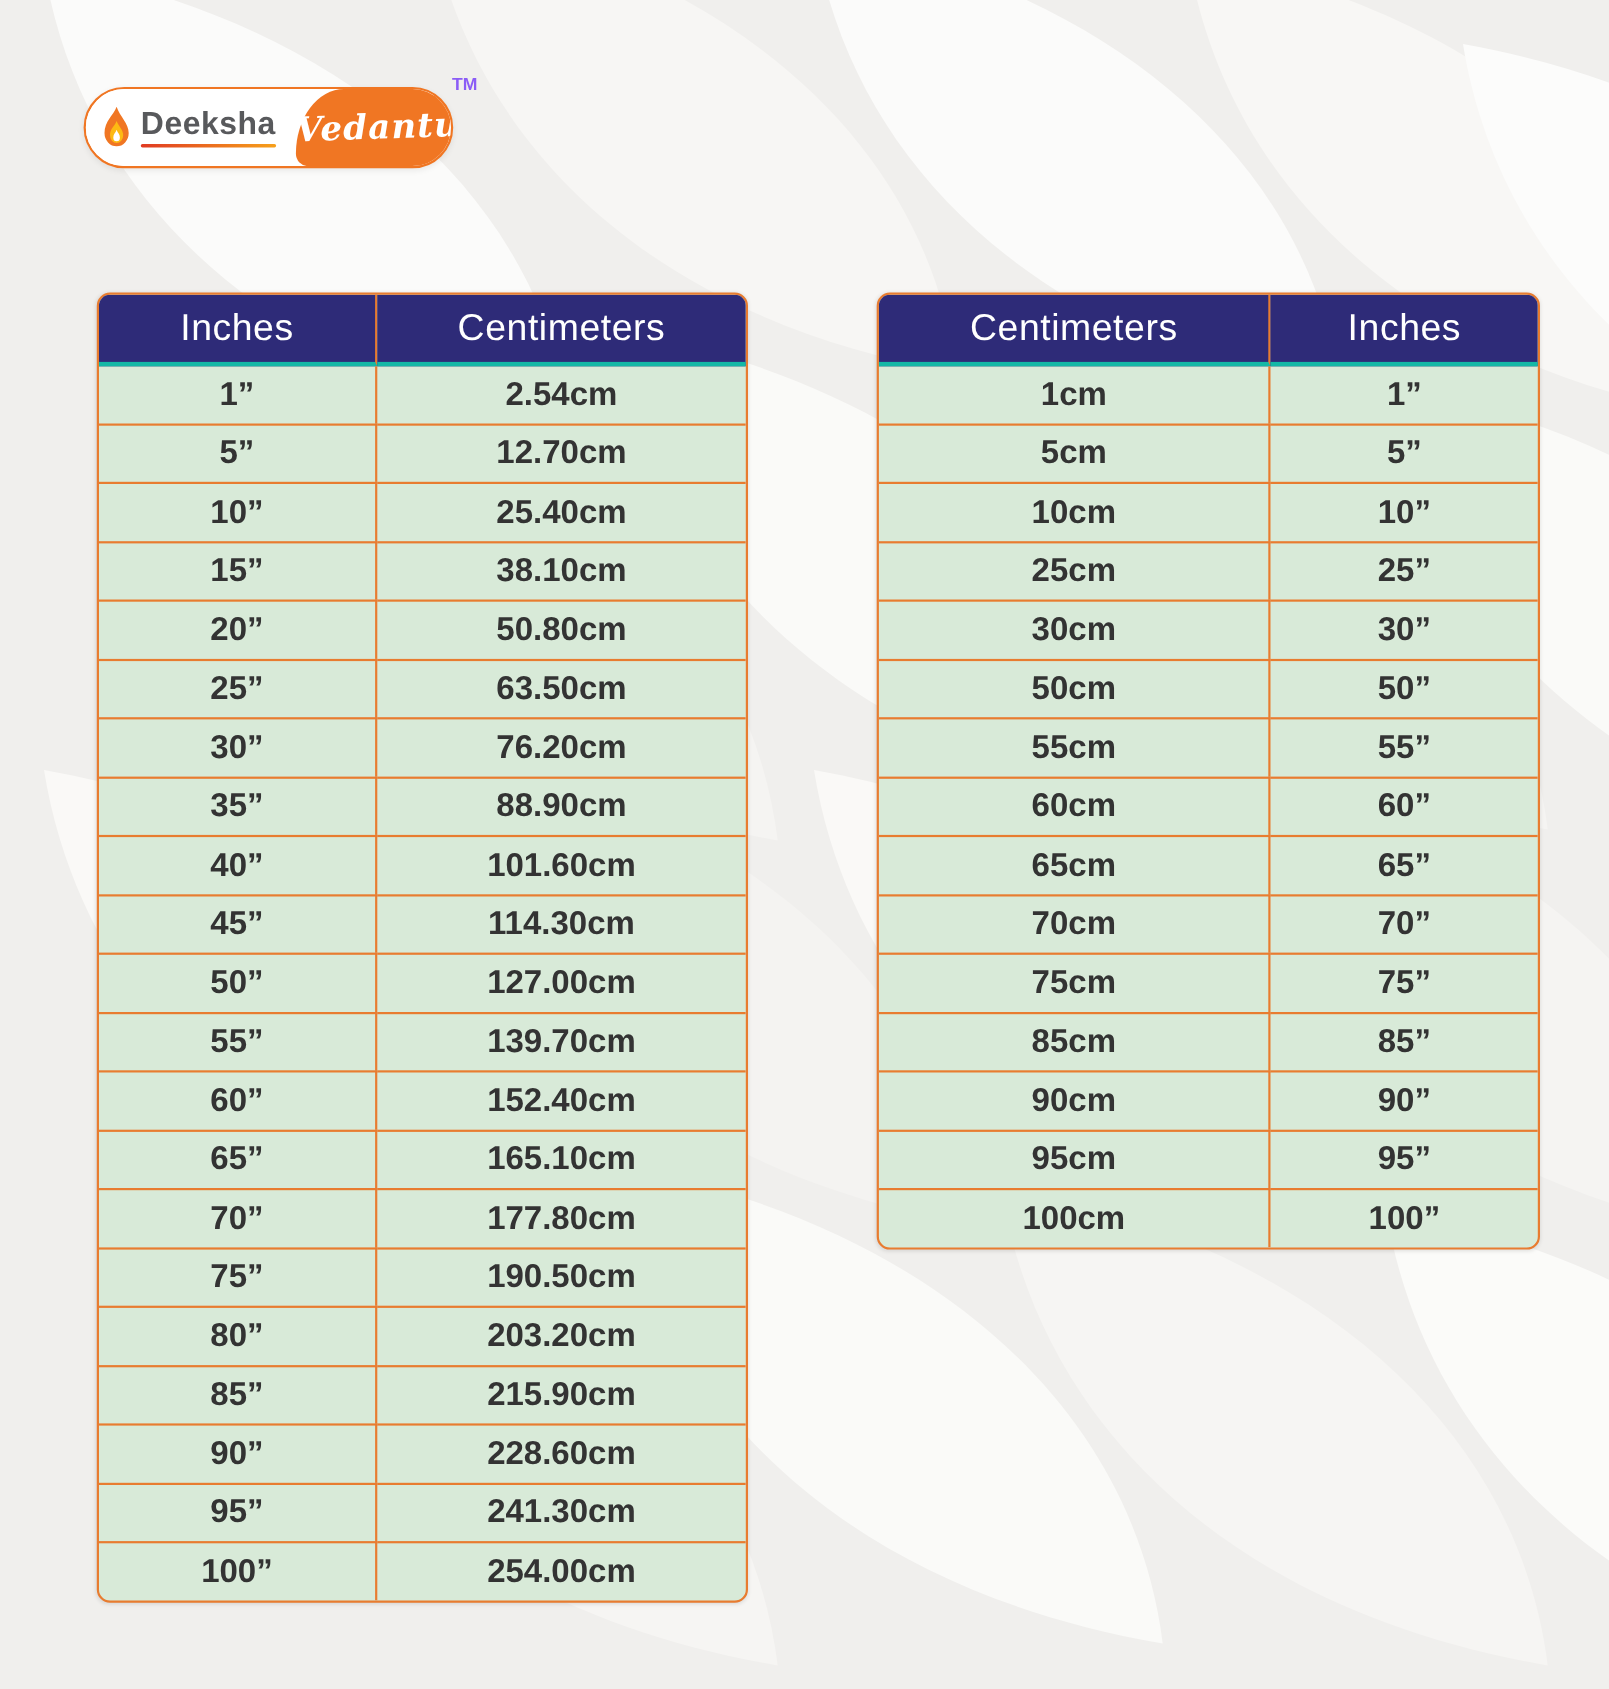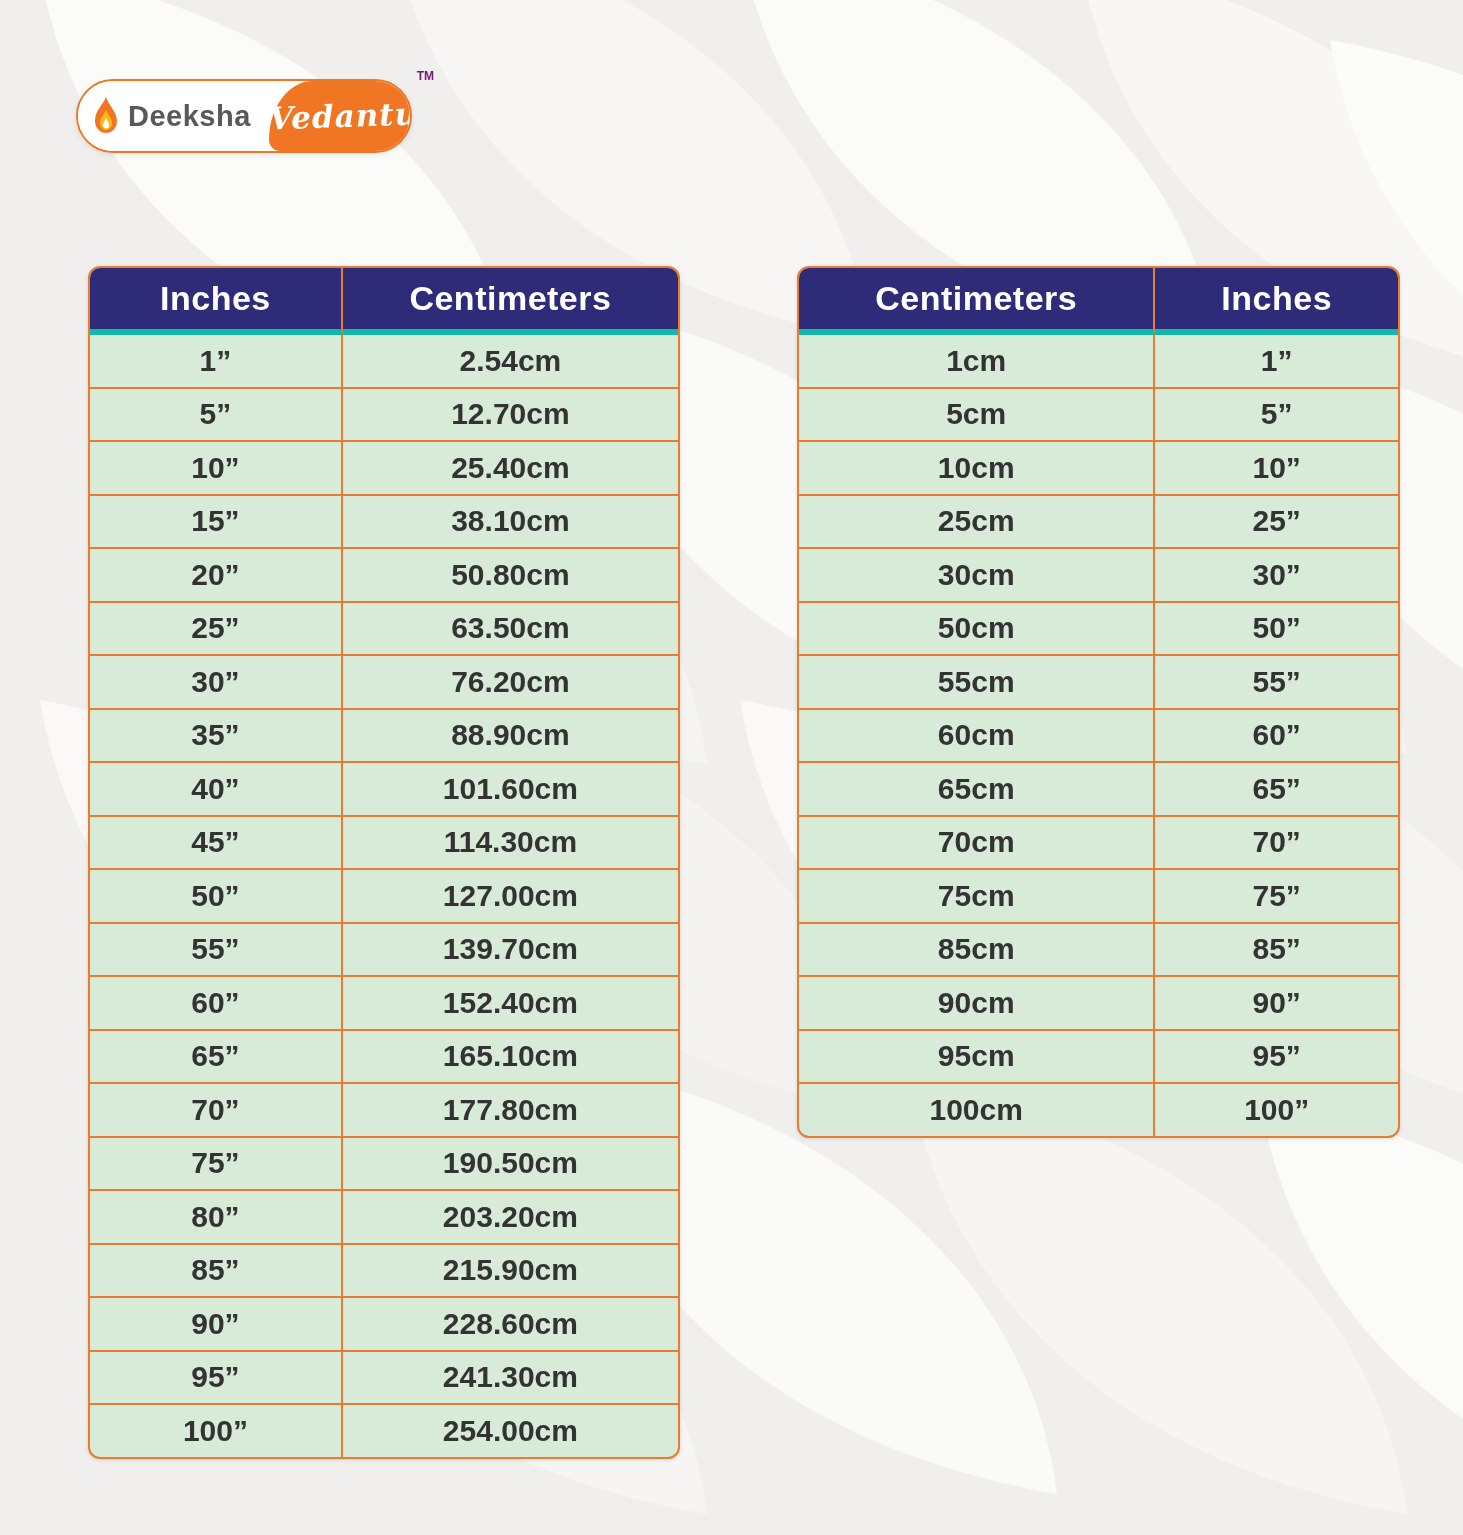--- a/index.html
+++ b/index.html
@@ -12,46 +12,46 @@
   .bg-pattern{position:absolute;inset:0;z-index:0;}
   
   .logo{position:absolute;left:76px;top:79px;width:336px;height:74px;z-index:2;}
   .logo-pill{
     width:100%;height:100%;box-sizing:border-box;display:flex;
     background:#ffffff;border:2px solid #F07623;border-radius:40px;overflow:hidden;
     box-shadow:0 2px 6px rgba(0,0,0,0.08);
   }
   .logo-left{flex:0 0 53%;display:flex;align-items:center;gap:9px;padding-left:15px;background:#fff;}
   .flame{width:26px;height:40px;flex:0 0 auto;}
-  .deeksha-wrap{display:flex;flex-direction:row;}
+  .deeksha-wrap{display:flex;flex-direction:column;}
   .deeksha-text{font-size:29px;font-weight:600;color:#58595C;letter-spacing:0.5px;line-height:1.05;}
   .deeksha-underline{height:3px;margin-top:3px;border-radius:2px;
     background:linear-gradient(90deg,#E03A23,#F6A01B);}
   .logo-right{
     flex:1;background:#F07623;display:flex;align-items:center;justify-content:center;
     border-top-left-radius:55px 74px;border-bottom-left-radius:14px;
   }
   .vedantu-text{
     font-family:"DejaVu Serif", serif;font-style:italic;font-weight:bold;
     color:#ffffff;font-size:31px;letter-spacing:1px;transform:rotate(-2deg);
   }
-  .tm{position:absolute;right:-22px;top:-10px;font-size:12px;color:#701a75;font-weight:bold;}
+  .tm{position:absolute;right:-22px;top:-10px;font-size:16px;color:#8b5cf6;font-weight:bold;}
   
   .table-wrap{position:absolute;top:266px;z-index:2;}
   .table-wrap.t0{left:88px;width:592px;}
   .table-wrap.t1{left:797px;width:603px;}
   table{
     width:100%;border-collapse:separate;border-spacing:0;
     border:2px solid #E87C30;border-radius:12px;overflow:hidden;
     background:#D8EAD8;box-shadow:0 1px 4px rgba(0,0,0,0.12);
   }
   thead th{
     background:#2E2B78;color:#ffffff;height:59px;
-    font-size:34px;font-weight:700;text-align:center;letter-spacing:0.5px;
-    border-bottom:6px solid #14b8a6;
+    font-size:34px;font-weight:400;text-align:center;letter-spacing:0.5px;
+    border-bottom:4px solid #14b8a6;
   }
   tbody td{
     height:51.5px;font-size:30px;font-weight:700;color:#333333;
     text-align:center;border-top:2px solid #E87C30;padding:0;
   }
   tbody tr:first-child td{border-top:none;}
   th:first-child, td:first-child{border-right:2px solid #E87C30;}
   .t0 th:first-child,.t0 td:first-child{width:43%;}
   .t1 th:first-child,.t1 td:first-child{width:59.5%;}
 </style>

